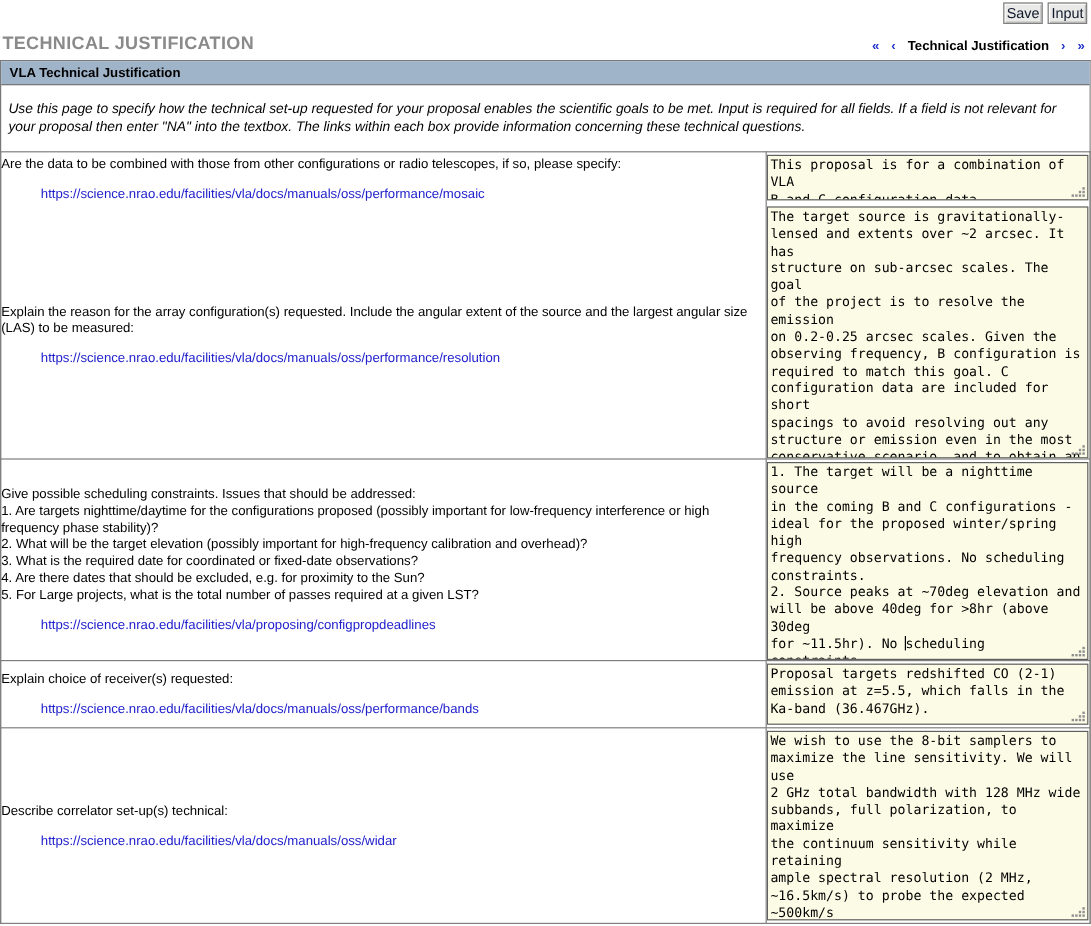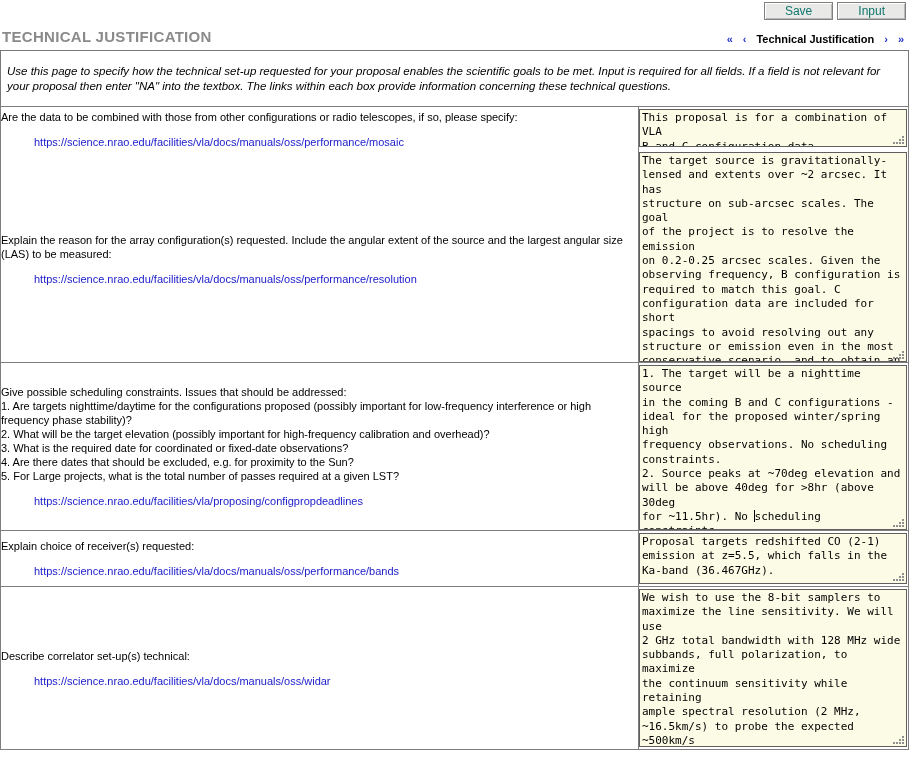--- a/index.html
+++ b/index.html
@@ -5,24 +5,24 @@
   * { box-sizing: border-box; }
   html,body { margin:0; padding:0; }
   body {
     width:909px; height:772px; overflow:hidden;
     background:#ffffff; color:#000;
     font-family:"Liberation Sans","DejaVu Sans",sans-serif;
   }
   
   .toolbar { height:22px; display:flex; justify-content:flex-end; align-items:flex-start; gap:4px; padding:2px 3px 0 0; }
   button.sys {
-    font:12px "Liberation Sans",sans-serif; color:#0f766e;
+    font:12px "Liberation Sans",sans-serif; color:#0f172a;
     background:#e9e9e7; border:1px solid #808080;
     box-shadow: inset 1px 1px 0 #ffffff, inset -1px -1px 0 #b9b9b9;
-    height:18px; padding:0 20px; border-radius:0; cursor:pointer;
+    height:18px; padding:0 2px; border-radius:0; cursor:pointer;
   }
   
   .headrow { display:flex; justify-content:space-between; align-items:flex-end; padding:0 4px 5px 2px; height:28px;gap:26px; }
   .title { font-size:15px; font-weight:bold; color:#8a8a8a; letter-spacing:.3px; }
   .pager { display:flex; align-items:center; gap:10px; font-size:11px; font-weight:bold; padding-right:1px; }
   .pager .arrow { color:#2233cc; cursor:pointer; }
   .pager .plabel { color:#000; }
   
   .panel { border:1px solid #787878; border-bottom:none; }
   .panel-h {
@@ -80,20 +80,21 @@
   <div class="pager">
     <span class="arrow">«</span>
     <span class="arrow">‹</span>
     <span class="plabel">Technical Justification</span>
     <span class="arrow">›</span>
     <span class="arrow">»</span>
   </div>
 </div>
 
 <div class="panel">
+  <div class="panel-h">VLA Technical Justification</div>
   <div class="intro">Use this page to specify how the technical set-up requested for your proposal enables the scientific goals to be met. Input is required for all fields. If a field is not relevant for your proposal then enter "NA" into the textbox. The links within each box provide information concerning these technical questions.</div>
 
   <table class="fields">
     <tbody>
         <tr class="r1">
       <td class="q qtop">
         <div class="qb1">
           <div class="qtext">Are the data to be combined with those from other configurations or radio telescopes, if so, please specify:</div>
           <div class="qlink"><a class="doclink">https://science.nrao.edu/facilities/vla/docs/manuals/oss/performance/mosaic</a></div>
         </div>

